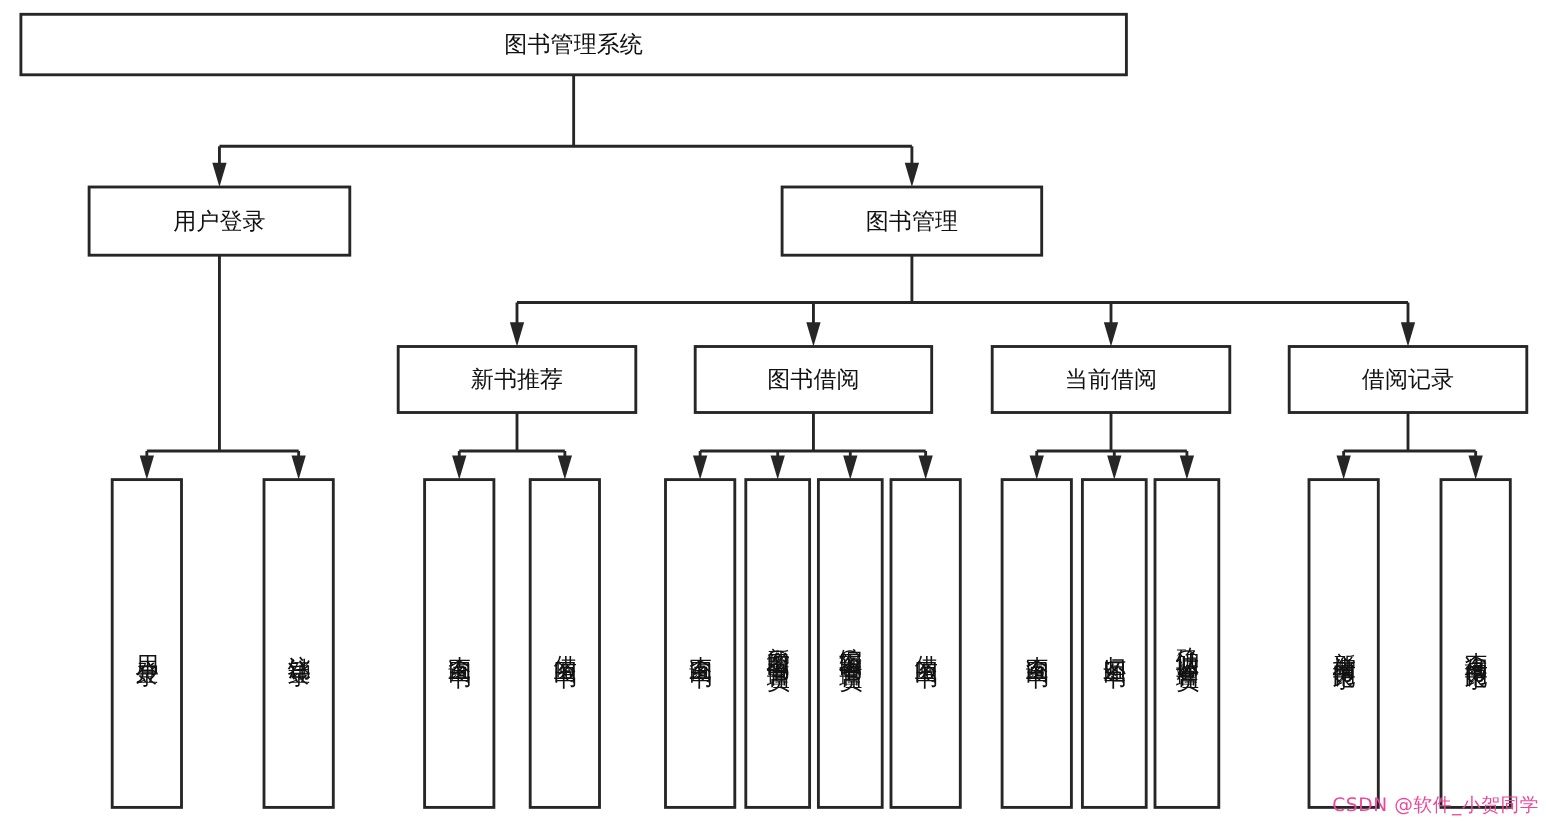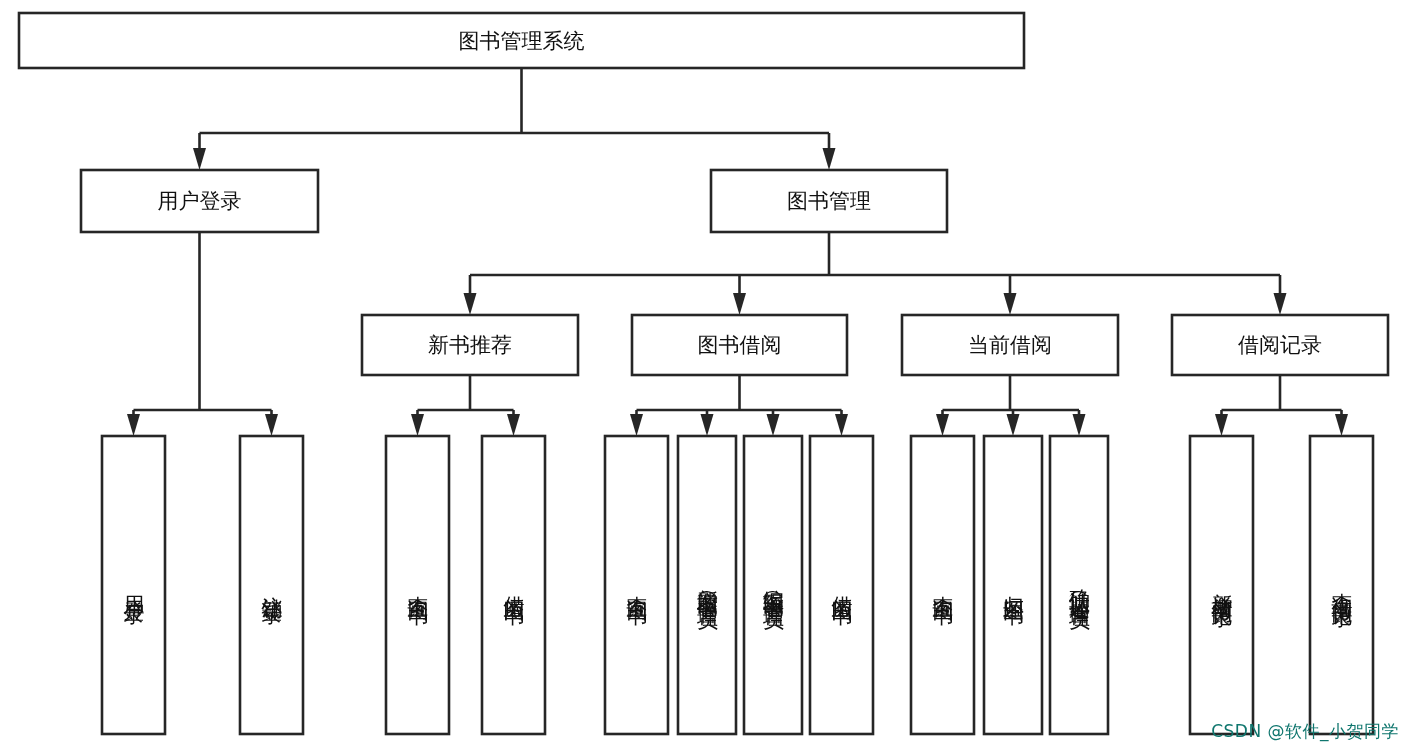--- a/index.html
+++ b/index.html
@@ -63,21 +63,21 @@
     line-height: 1;
     white-space: nowrap;
     pointer-events: none;
   }
   #watermark {
     position: absolute;
     right: 6px;
     bottom: 4px;
     font-family: "DejaVu Sans", "Liberation Sans", sans-serif;
     font-size: 17px;
-    color: #0f766e;
+    color: #ec4899;
     white-space: nowrap;
     letter-spacing: 0.5px;
   }
 </style>
 </head>
 <body>
 
 <div id="diagram-root">
 
   <svg id="diagram-svg" viewBox="0 0 1405 747">

